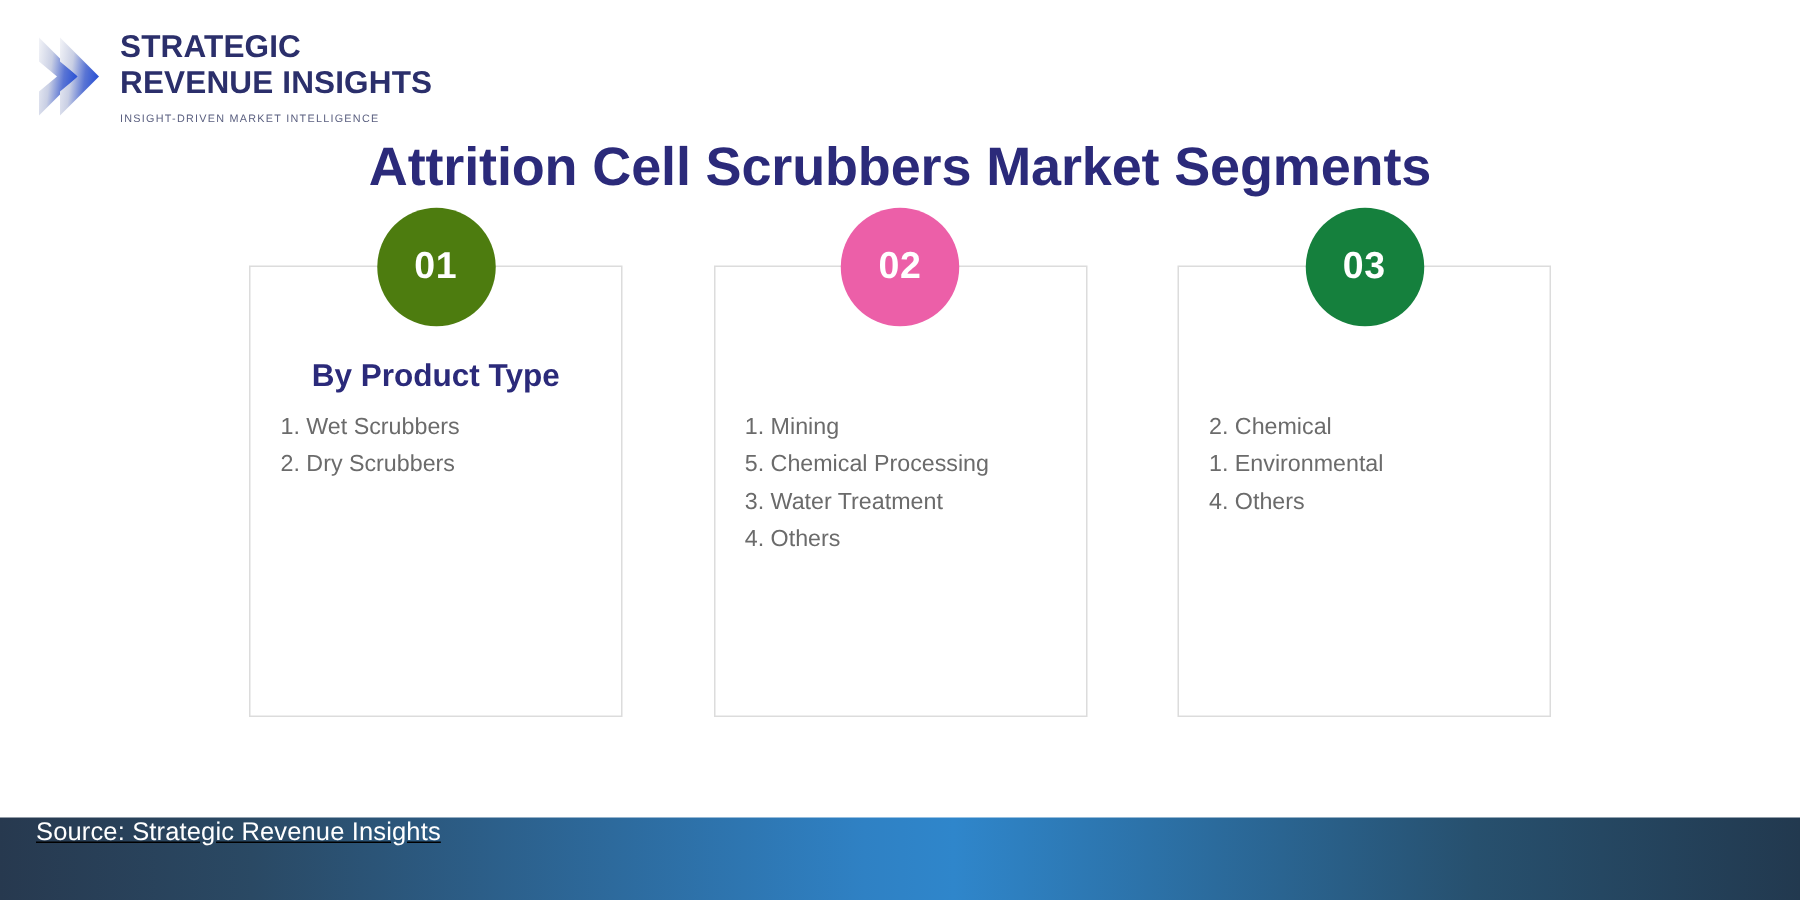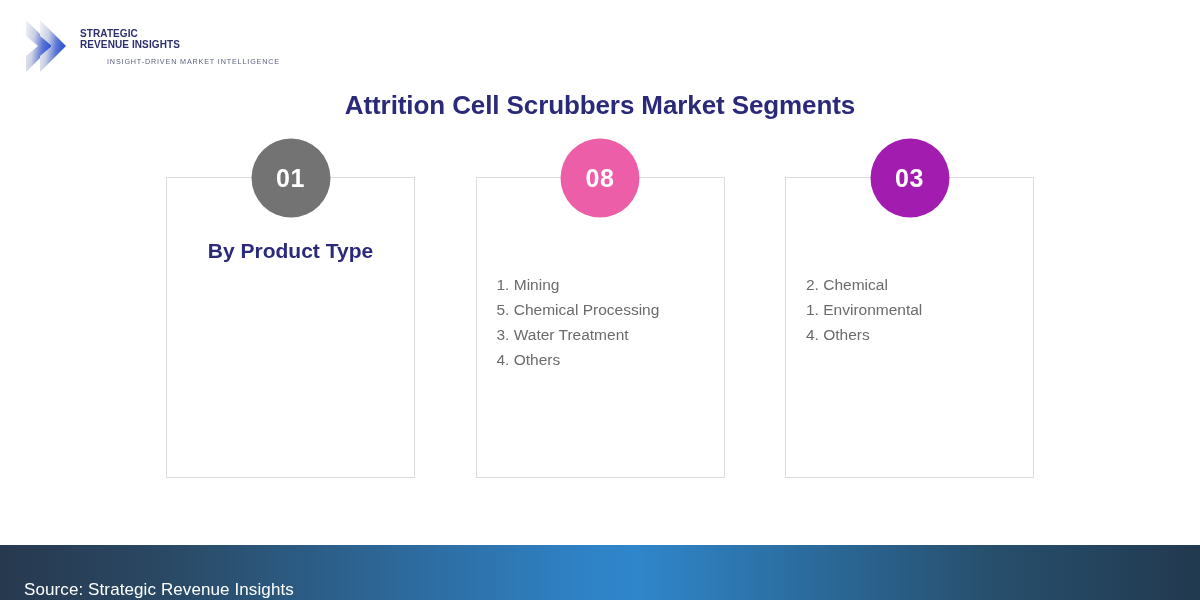--- a/index.html
+++ b/index.html
@@ -29,44 +29,43 @@
     height: 56px;
     flex: 0 0 auto;
   }
   .logo-text {
     display: flex;
     flex-direction: column;
     justify-content: center;
     padding-top: 2px;
   }
   .logo-name {
-    font-size: 10px;
+    font-size: 21px;
     font-weight: bold;
     line-height: 1.12;
     letter-spacing: 0.1px;
     color: #2b2f6b;
     white-space: pre-line;
   }
   .logo-tagline {
     margin-top: 7px;
     font-size: 7.2px;
     letter-spacing: 0.85px;
     color: #5b6080;
     white-space: nowrap;
-    margin-left: 27px;
   }
 
   
   .page-title {
     position: absolute;
     left: 0;
     top: 90px;
     width: 1200px;
     text-align: center;
-    font-size: 26px;
+    font-size: 36px;
     font-weight: bold;
     color: #2b2a7a;
     letter-spacing: -0.1px;
   }
 
   
   .cards {
     position: absolute;
     left: 166px;
     top: 177px;
@@ -134,24 +133,25 @@
     width: 1200px;
     height: 55px;
     background: linear-gradient(90deg,
         #27394f 0%,
         #2a4964 14%,
         #2f81c4 48%,
         #2f86cb 53%,
         #27506e 82%,
         #22394f 100%);
     display: flex;
-    align-items: flex-end;
+    align-items: flex-start;
     justify-content: space-between;
     padding: 0 24px;
     box-sizing: border-box;
+    text-decoration: underline;
   }
   .footer-text {
     color: #ffffff;
     font-size: 17px;
     letter-spacing: 0.1px;
   }
 </style>
 </head>
 <body>
 
@@ -175,40 +175,44 @@
 REVENUE INSIGHTS</span>
     <span class="logo-tagline">INSIGHT-DRIVEN MARKET INTELLIGENCE</span>
   </span>
 </div>
 
 <div class="page-title">Attrition Cell Scrubbers Market Segments</div>
 
 <div class="cards">
 
   <div class="card">
-    <div class="badge" style="background: #737373;">
+    <div class="badge" style="background: #4d7c0f;">
       <span>01</span>
     </div>
     <div class="card-title">By Product Type</div>
+    <ul class="card-list">
+      <li>1. Wet Scrubbers</li>
+      <li>2. Dry Scrubbers</li>
+    </ul>
   </div>
 
   <div class="card">
     <div class="badge" style="background: rgb(236, 95, 168);">
-      <span>08</span>
+      <span>02</span>
     </div>
     <ul class="card-list">
       <li>1. Mining</li>
       <li>5. Chemical Processing</li>
       <li>3. Water Treatment</li>
       <li>4. Others</li>
     </ul>
   </div>
 
   <div class="card">
-    <div class="badge" style="background: #a21caf;">
+    <div class="badge" style="background: #15803d;">
       <span>03</span>
     </div>
     <ul class="card-list">
       <li>2. Chemical</li>
       <li>1. Environmental</li>
       <li>4. Others</li>
     </ul>
   </div>
 
 </div>

